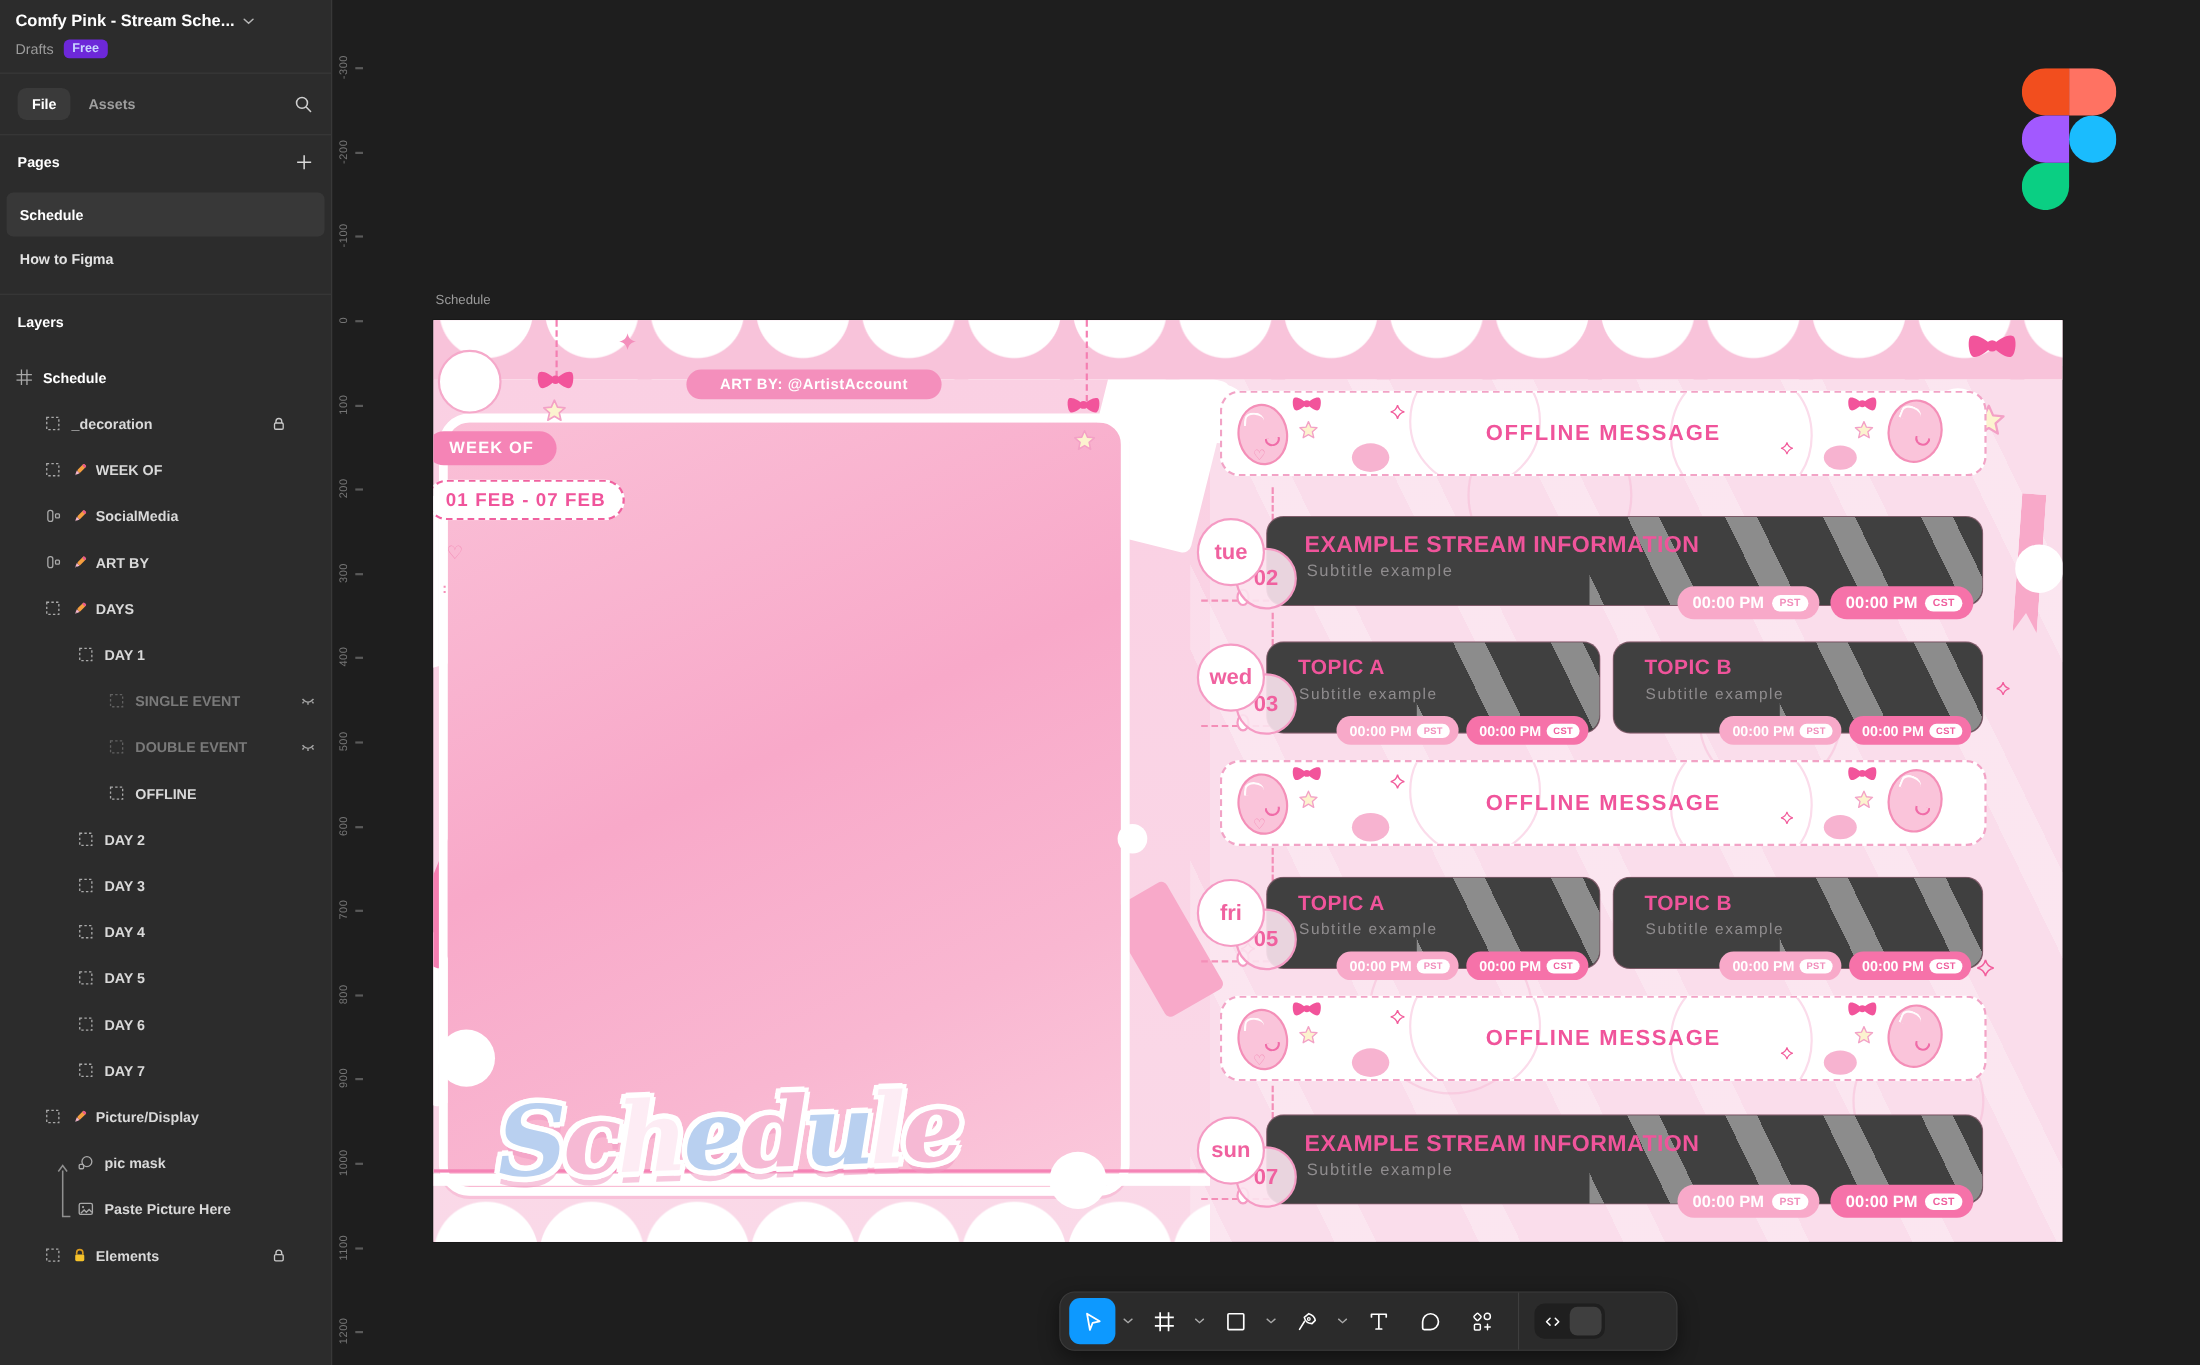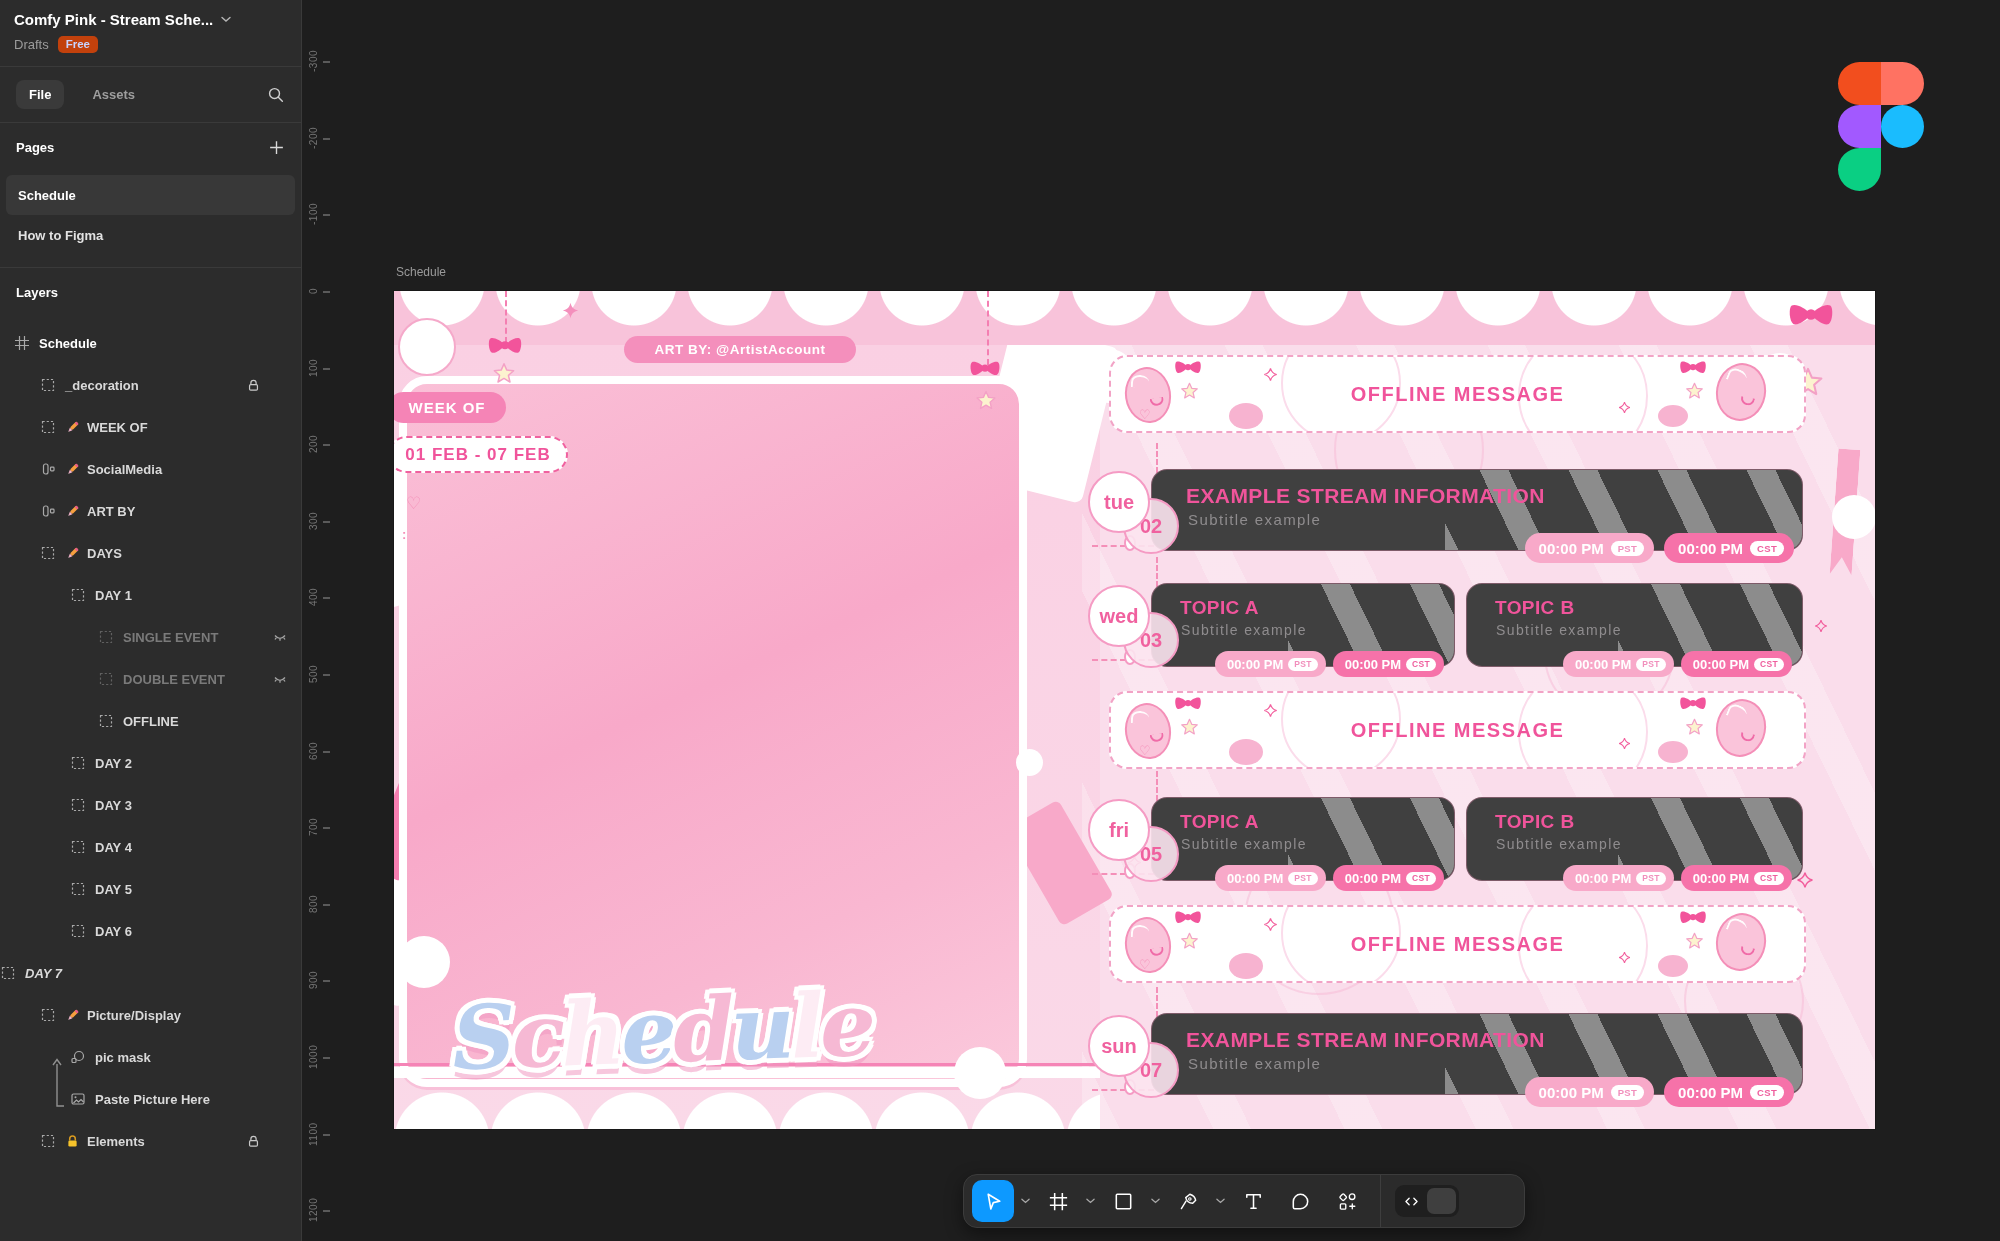--- a/index.html
+++ b/index.html
@@ -11,23 +11,23 @@
   .sidebar { position:absolute; left:0; top:0; width:302px; height:1241px;
     background:#2C2C2C; border-right:1px solid #3A3A3A; z-index:50; color:#DADADA; }
   .sb-div { height:1px; background:#3A3A3A; }
   .file-header { padding:11px 14px 13px; }
   .ft-row { display:flex; align-items:center; gap:8px; }
   .file-title { font-size:15px; font-weight:700; color:#FFF; white-space:nowrap; }
   .chev { color:#B5B5B5; display:inline-flex; }
   .chev svg { width:10px; height:7px; }
   .sub-row { margin-top:8px; display:flex; align-items:center; gap:9px; }
   .drafts { font-size:13px; color:#9C9C9C; }
-  .badge-free { font-size:11.5px; font-weight:700; color:#C8D4FF; background:#c2410c;
+  .badge-free { font-size:11.5px; font-weight:700; color:#C8D4FF; background:#6d28d9;
     padding:2px 8px 3px; border-radius:5px; }
-  .tabs { height:55px; display:flex; align-items:center; padding:0 16px; gap:28px; }
+  .tabs { height:55px; display:flex; align-items:center; padding:0 16px; gap:16px; }
   .tab { font-size:13px; }
   .tab.active { background:#3A3A3A; border-radius:8px; padding:7px 13px; color:#FFF; font-weight:700; }
   .tab.idle { color:#9E9E9E; font-weight:600; }
   .search-btn { margin-left:auto; color:#CFCFCF; display:flex; }
   .search-btn svg { width:19px; height:19px; }
   .sec-head { height:48px; display:flex; align-items:center; padding:0 16px;
     font-size:13px; font-weight:700; color:#FFF; }
   .plus-btn { margin-left:auto; color:#D9D9D9; display:flex; }
   .plus-btn svg { width:17px; height:17px; }
   .pages-list { padding:4px 6px 12px; }
@@ -406,21 +406,21 @@
         <span class="llabel">DAY 5</span>
       </div>
       <div class="layer-row" style="padding-left: 70px;">
         <span class="licon">
           <svg viewBox="0 0 16 16">
             <rect x="2.5" y="2.5" width="11" height="11" fill="none" stroke="currentColor" stroke-width="1.2" stroke-dasharray="2.2 2"></rect>
           </svg>
         </span>
         <span class="llabel">DAY 6</span>
       </div>
-      <div class="layer-row" style=" font-style: italic;">
+      <div class="layer-row" style="padding-left: 70px;">
         <span class="licon">
           <svg viewBox="0 0 16 16">
             <rect x="2.5" y="2.5" width="11" height="11" fill="none" stroke="currentColor" stroke-width="1.2" stroke-dasharray="2.2 2"></rect>
           </svg>
         </span>
         <span class="llabel">DAY 7</span>
       </div>
       <div class="layer-row" style="padding-left: 40px;">
         <span class="licon">
           <svg viewBox="0 0 16 16">

